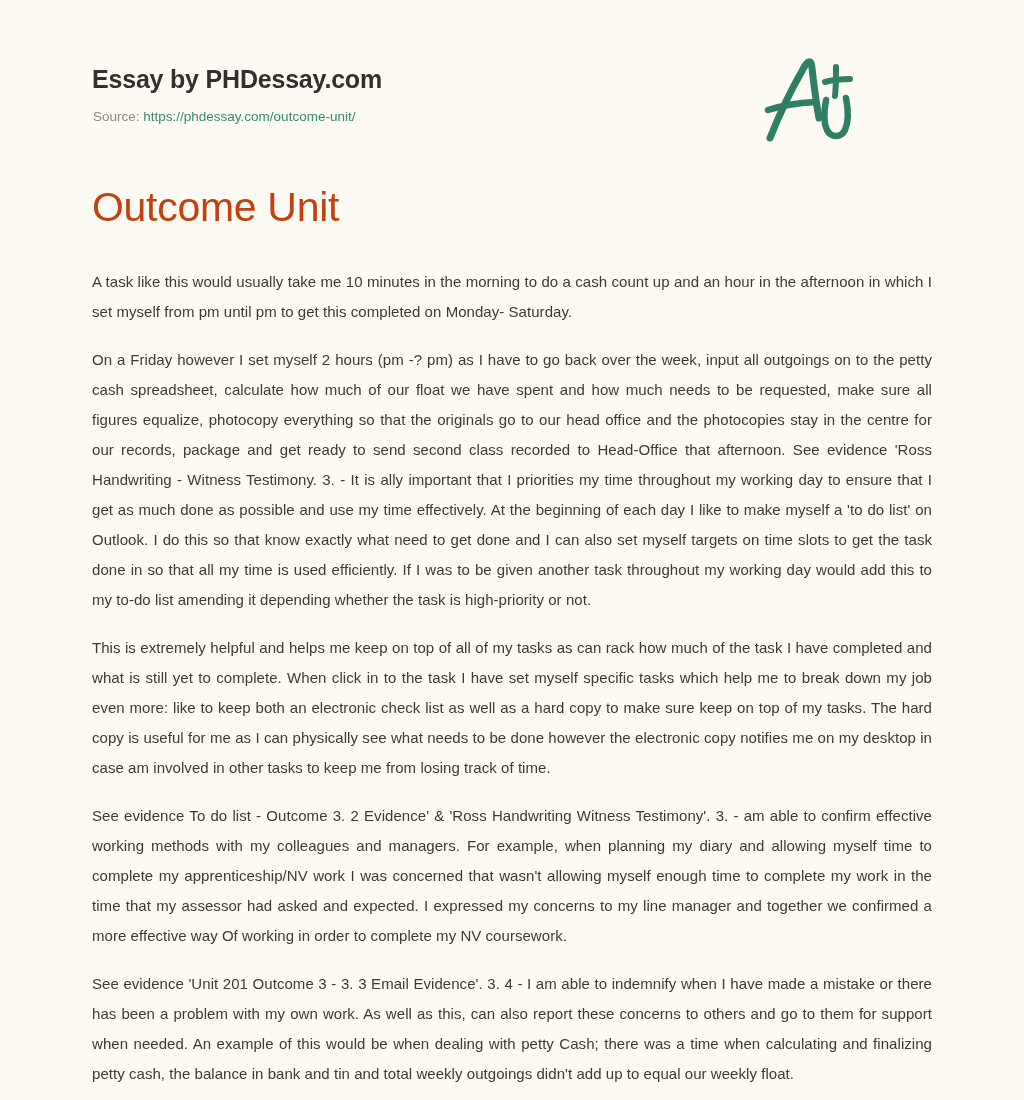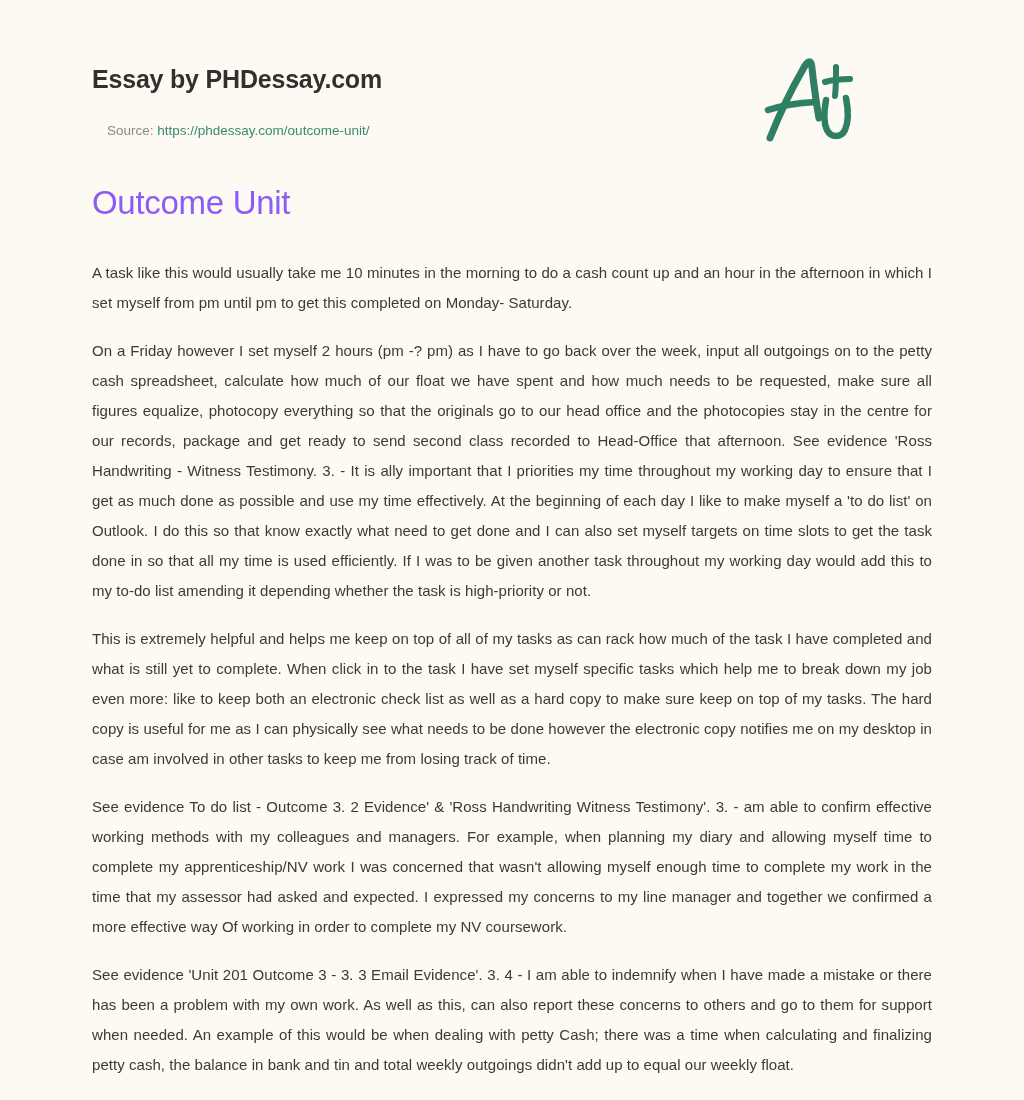--- a/index.html
+++ b/index.html
@@ -30,21 +30,21 @@
   }
   .site-heading {
     margin: 0;
     font-size: 25px;
     font-weight: bold;
     letter-spacing: -0.2px;
     color: #332f2c;
     line-height: 1.1;
   }
   .source-line {
-    margin: 15px;
+    margin: 1px;
     padding-top: 14px;
     font-size: 13.5px;
     color: #8d8880;
     line-height: 1.2;
     white-space: nowrap;
   }
   .source-label {
     color: #8d8880;
   }
   .source-url {
@@ -57,23 +57,23 @@
     right: 74px;
     width: 104px;
     height: 100px;
     pointer-events: none;
   }
 
   
   .doc-title {
     margin: 0;
     padding-top: 74px;
-    font-size: 33px;
+    font-size: 41px;
     font-weight: 500;
-    color: #8b5cf6;
+    color: #c2410c;
     letter-spacing: -0.3px;
     line-height: 1.15;
   }
 
   
   .article {
     padding-top: 36px;
   }
   .article p {
     margin: 0 0 18px 0;

